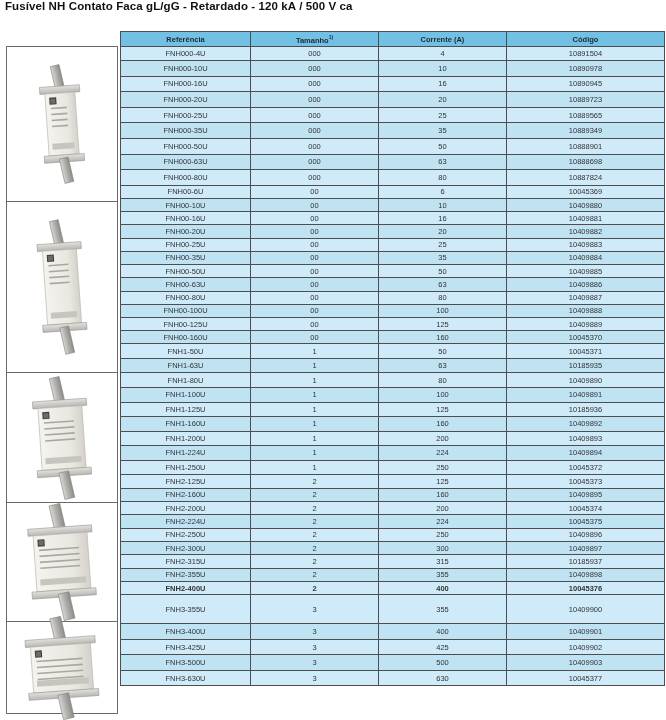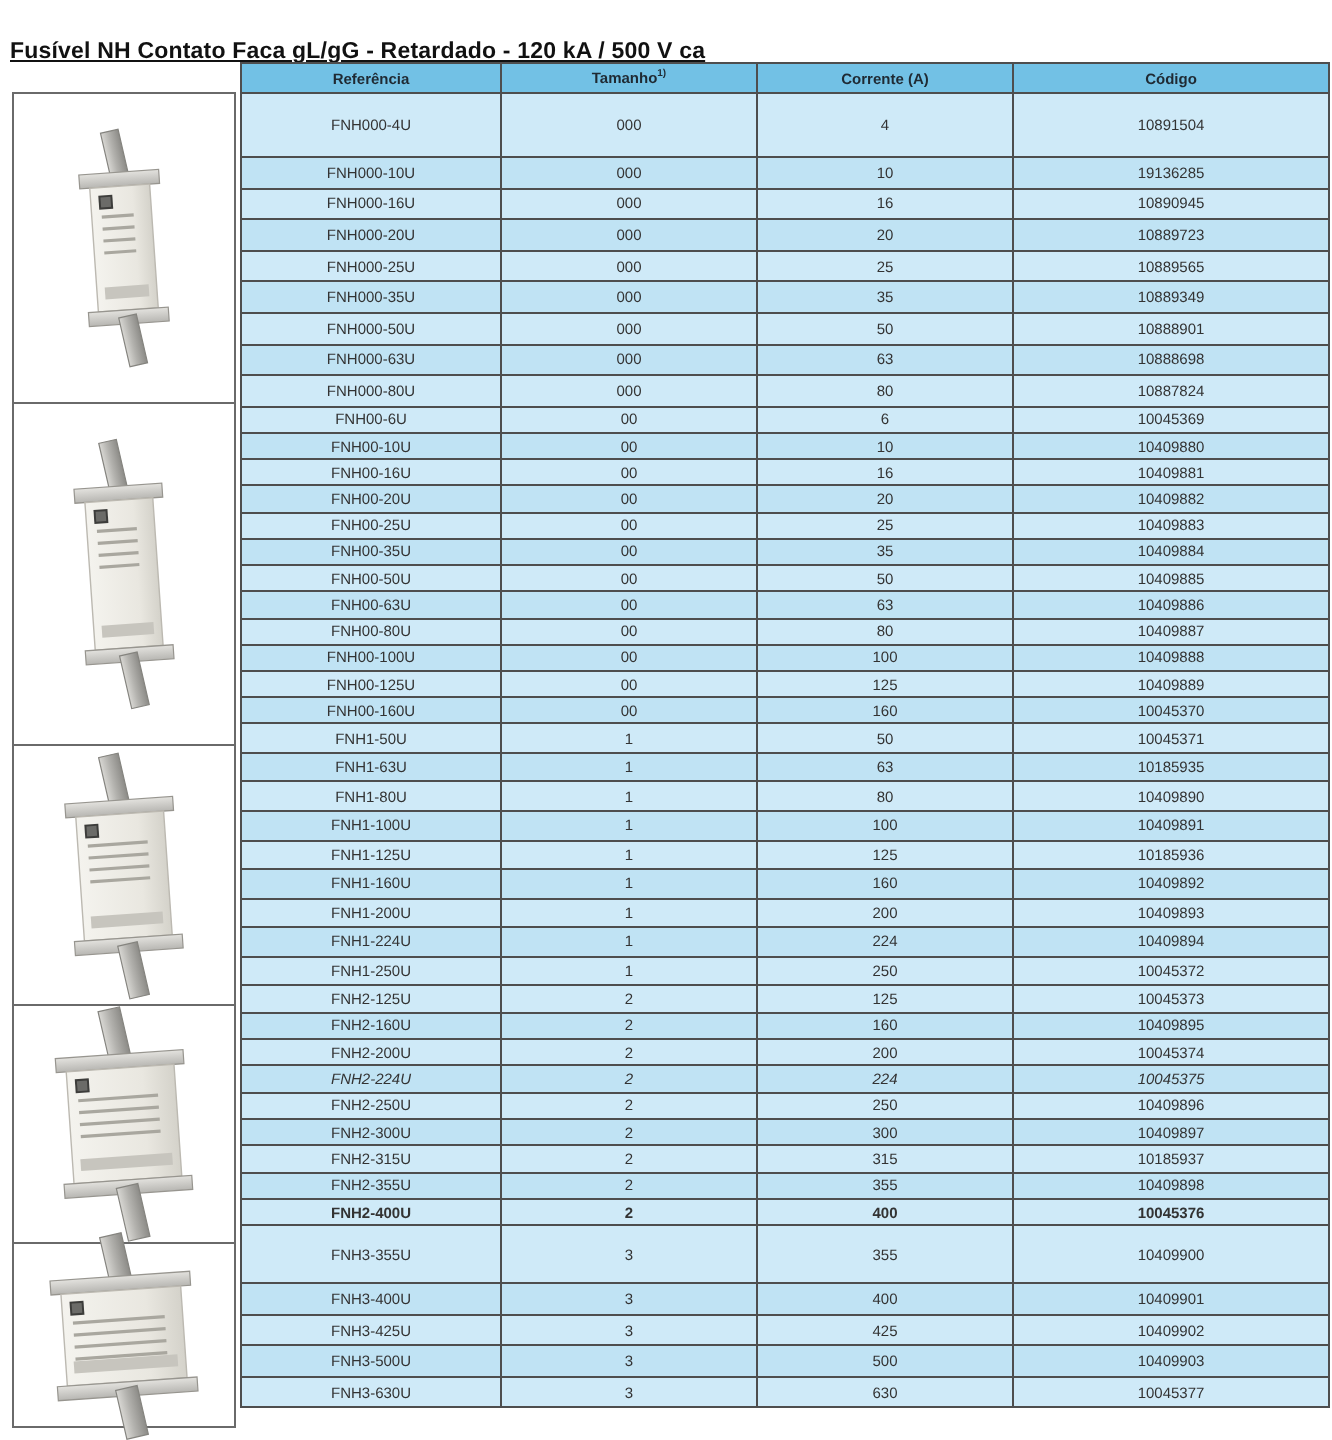--- a/index.html
+++ b/index.html
@@ -1,19 +1,19 @@
 <!DOCTYPE html>
 <html><head>
 <meta charset="utf-8">
 <style>
   html,body{margin:0;padding:0;background:#ffffff;}
   #page{position:relative;width:666px;height:720px;background:#ffffff;overflow:hidden;
         font-family:"Liberation Sans", sans-serif;}
-  #title{position:absolute;left:5px;top:20px;font-size:11.5px;font-weight:bold;color:#111;
-         letter-spacing:0.1px;text-decoration:underline;}
+  #title{position:absolute;left:5px;top:0;font-size:11.5px;font-weight:bold;color:#111;
+         letter-spacing:0.1px;}
   
   #fuse-table{position:absolute;left:120px;top:31px;width:544px;border-collapse:collapse;
               table-layout:fixed;}
   #fuse-table th,#fuse-table td{border:1px solid #4e4e4e;text-align:center;padding:0;
               overflow:hidden;white-space:nowrap;}
   #fuse-table thead th{background:#72c1e5;height:14px;font-size:7.5px;font-weight:bold;color:#1f2a33;text-align:center;}
   #fuse-table thead sup{font-size:5px;}
   #fuse-table td{font-size:7.5px;color:#333;}
   #fuse-table tbody tr:nth-child(odd) td{background:#cfeaf8;}
   #fuse-table tbody tr:nth-child(even) td{background:#c0e3f4;}
@@ -152,31 +152,31 @@
     </colgroup>
     <thead>
       <tr>
         <th>Referência</th>
         <th><span>Tamanho</span><sup>1)</sup></th>
         <th>Corrente (A)</th>
         <th>Código</th>
       </tr>
     </thead>
   <tbody>
-        <tr style="height: 32px; padding-left: 12px;">
+        <tr style="height: 14px; padding-left: 12px;">
           <td>FNH000-4U</td>
           <td>000</td>
           <td>4</td>
           <td>10891504</td>
         </tr>
         <tr style="height: 15.6px;">
           <td>FNH000-10U</td>
           <td>000</td>
           <td>10</td>
-          <td>19136285</td>
+          <td>10890978</td>
         </tr>
         <tr style="height: 15.6px;">
           <td>FNH000-16U</td>
           <td>000</td>
           <td>16</td>
           <td>10890945</td>
         </tr>
         <tr style="height: 15.6px;">
           <td>FNH000-20U</td>
           <td>000</td>
@@ -356,21 +356,21 @@
           <td>2</td>
           <td>160</td>
           <td>10409895</td>
         </tr>
         <tr style="height: 13.3333px;">
           <td>FNH2-200U</td>
           <td>2</td>
           <td>200</td>
           <td>10045374</td>
         </tr>
-        <tr style="height: 13.3333px; font-style: italic;">
+        <tr style="height: 13.3333px;">
           <td>FNH2-224U</td>
           <td>2</td>
           <td>224</td>
           <td>10045375</td>
         </tr>
         <tr style="height: 13.3333px;">
           <td>FNH2-250U</td>
           <td>2</td>
           <td>250</td>
           <td>10409896</td>

